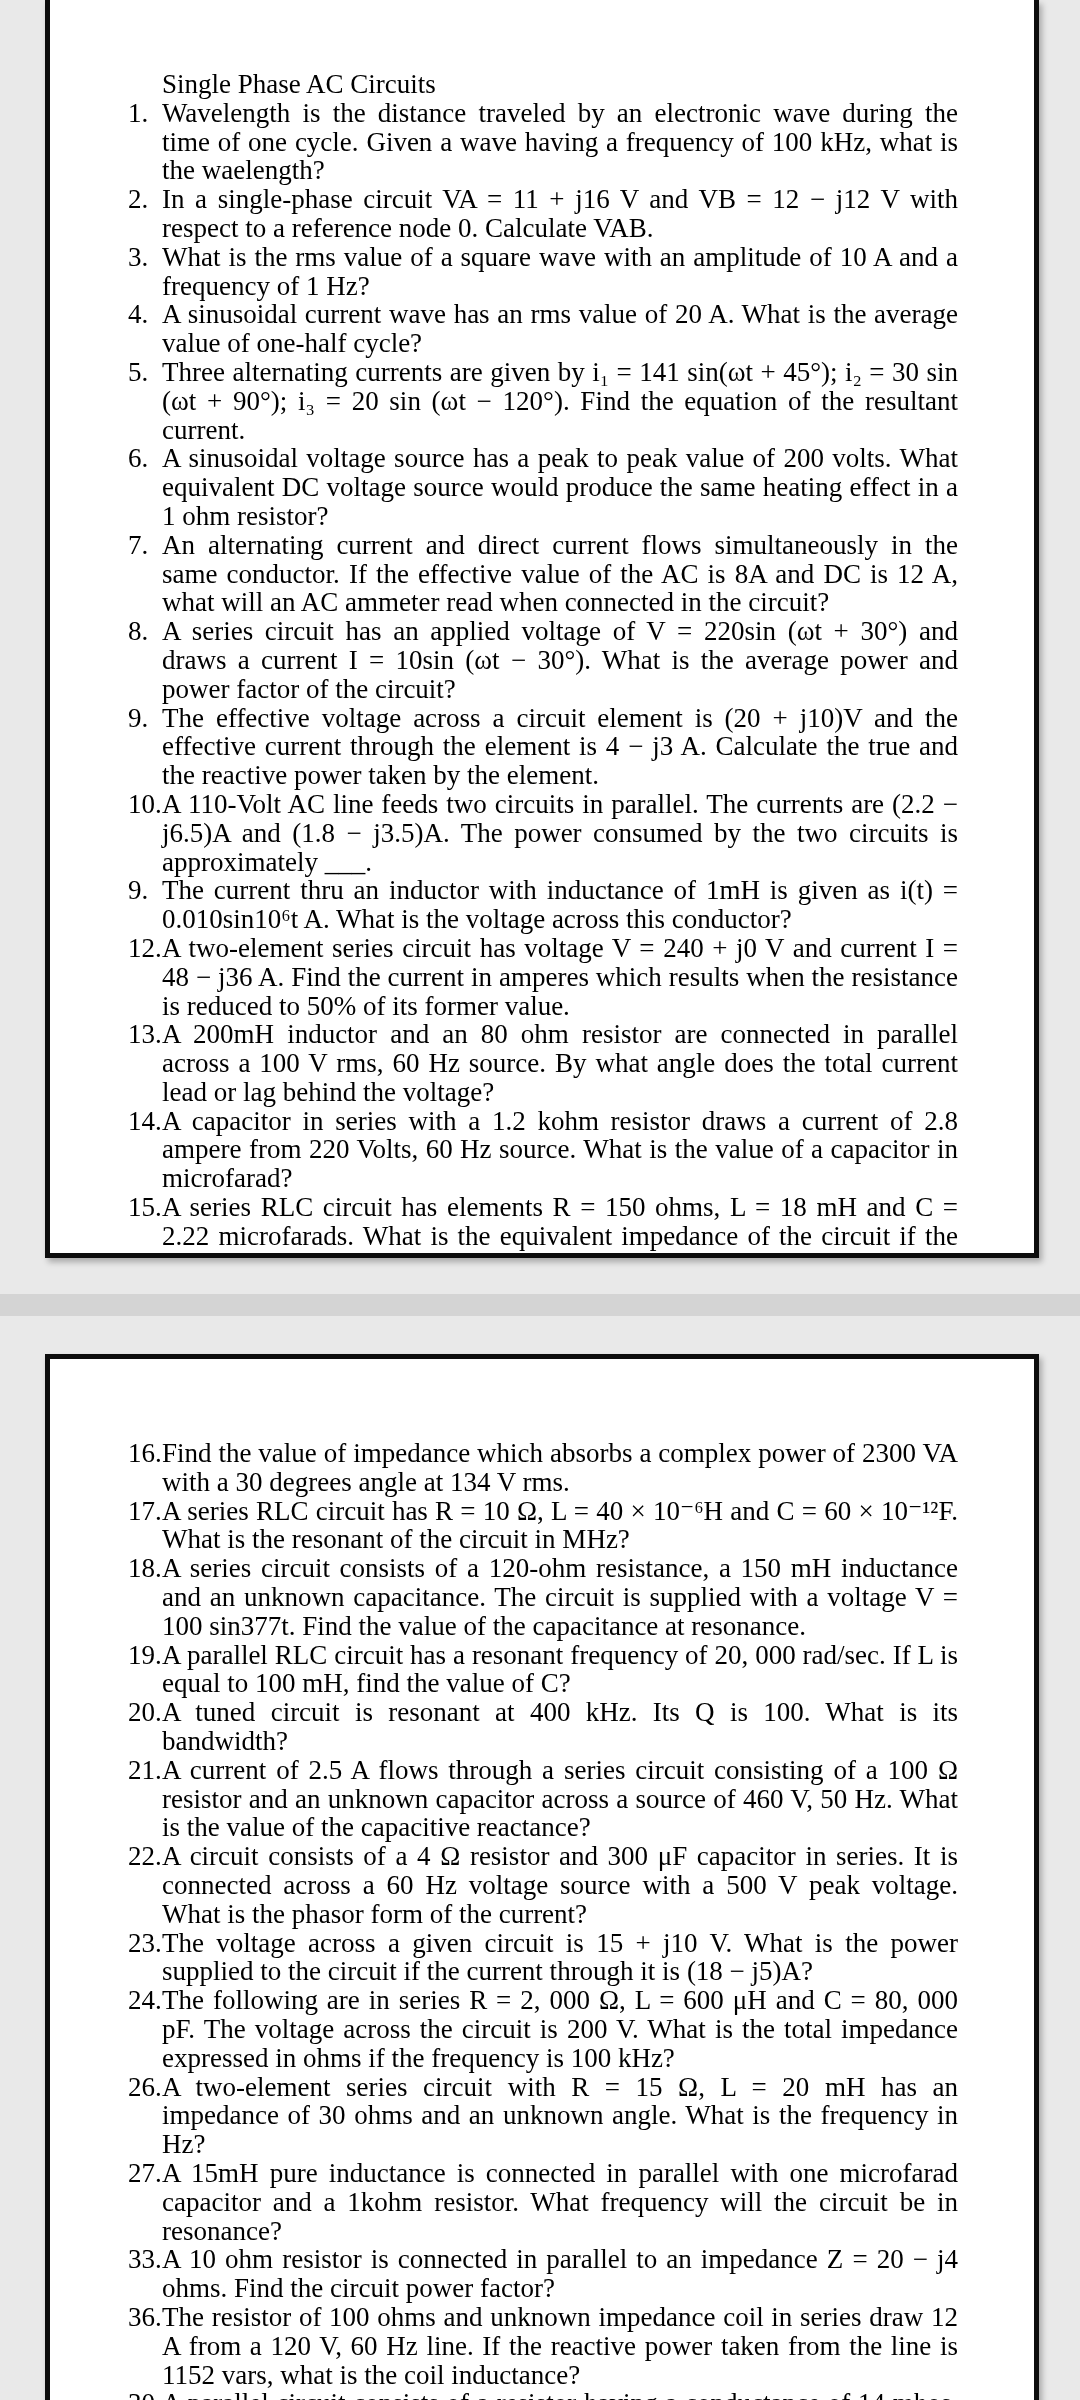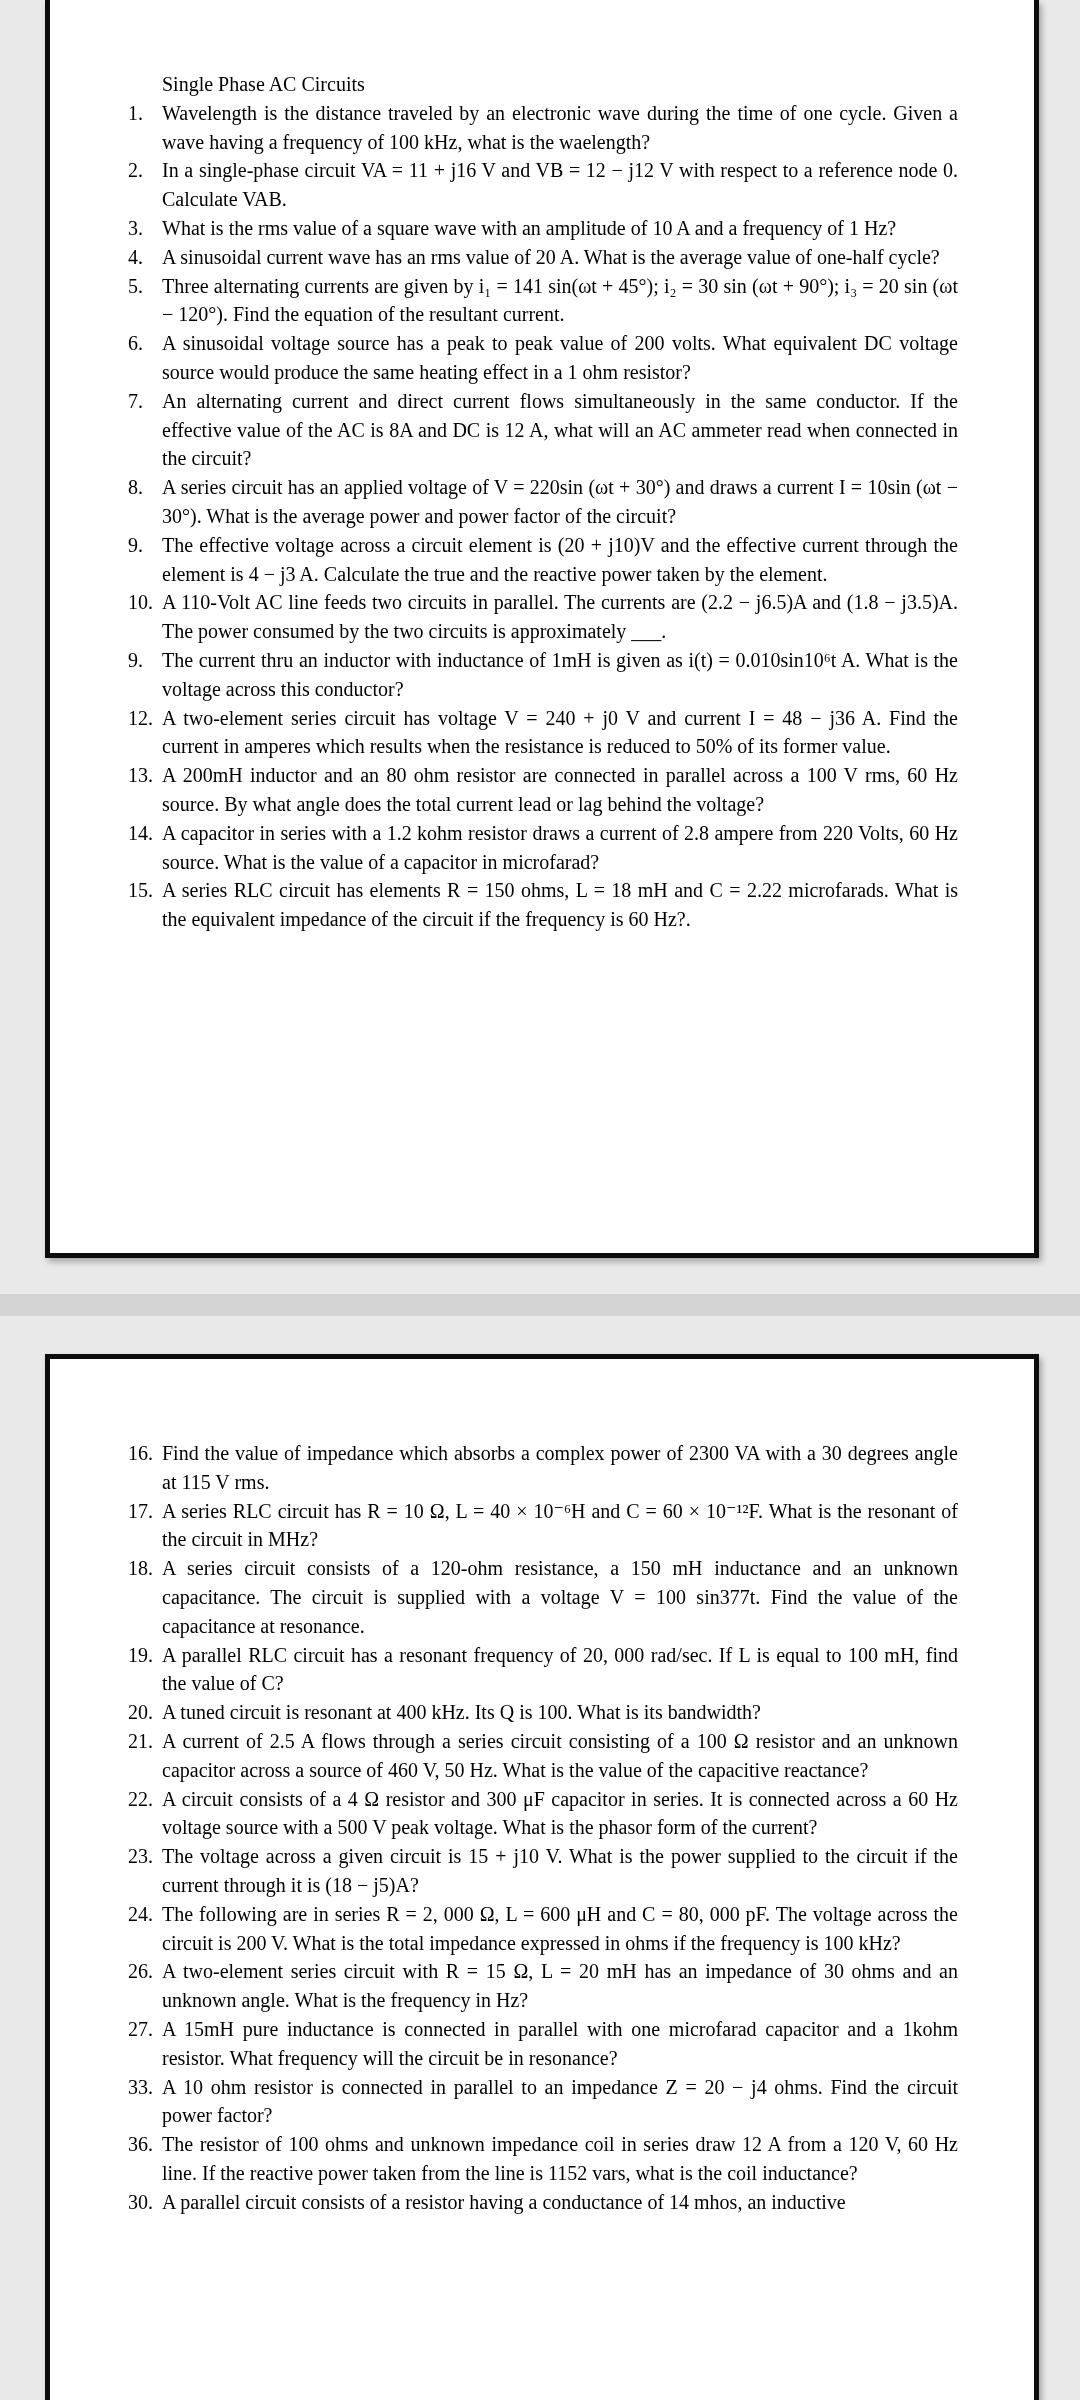--- a/index.html
+++ b/index.html
@@ -17,21 +17,21 @@
     position: relative;
   }
   .page {
     box-sizing: border-box;
     width: 994px;
     margin-left: 45px;
     background: #ffffff;
     border: 5px solid #0d0d0d;
     box-shadow: 3px 4px 6px rgba(0,0,0,0.28);
     color: #000000;
-    font-size: 20px;
+    font-size: 27px;
     line-height: 28.8px;
   }
   .page1 {
     border-top: none;
     height: 1258px;
     padding: 70px 76px 0 78px;
     overflow: hidden;
   }
   .page2 {
     height: 1100px;
@@ -138,21 +138,21 @@
   </div>
 
   <div class="gap">
     <div class="gap-band"></div>
   </div>
 
   <div class="page page2">
     <div>
         <div class="q-row">
           <div class="q-num">16.</div>
-          <div class="q-text">Find the value of impedance which absorbs a complex power of 2300 VA with a 30 degrees angle at 115 V rms.</div>
+          <div class="q-text">Find the value of impedance which absorbs a complex power of 2300 VA with a 30 degrees angle at 134 V rms.</div>
         </div>
         <div class="q-row">
           <div class="q-num">17.</div>
           <div class="q-text">A series RLC circuit has R = 10 Ω, L = 40 × 10⁻⁶H and C = 60 × 10⁻¹²F. What is the resonant of the circuit in MHz?</div>
         </div>
         <div class="q-row">
           <div class="q-num">18.</div>
           <div class="q-text">A series circuit consists of a 120-ohm resistance, a 150 mH inductance and an unknown capacitance. The circuit is supplied with a voltage V = 100 sin377t. Find the value of the capacitance at resonance.</div>
         </div>
         <div class="q-row">

